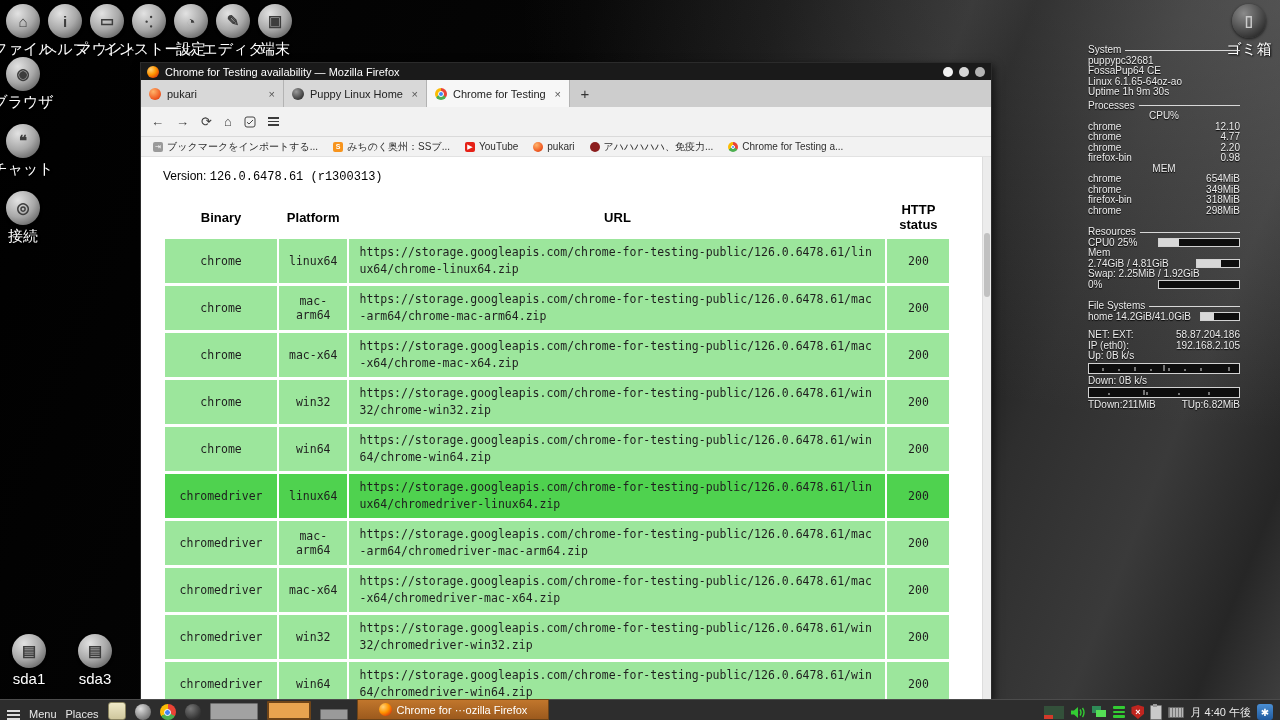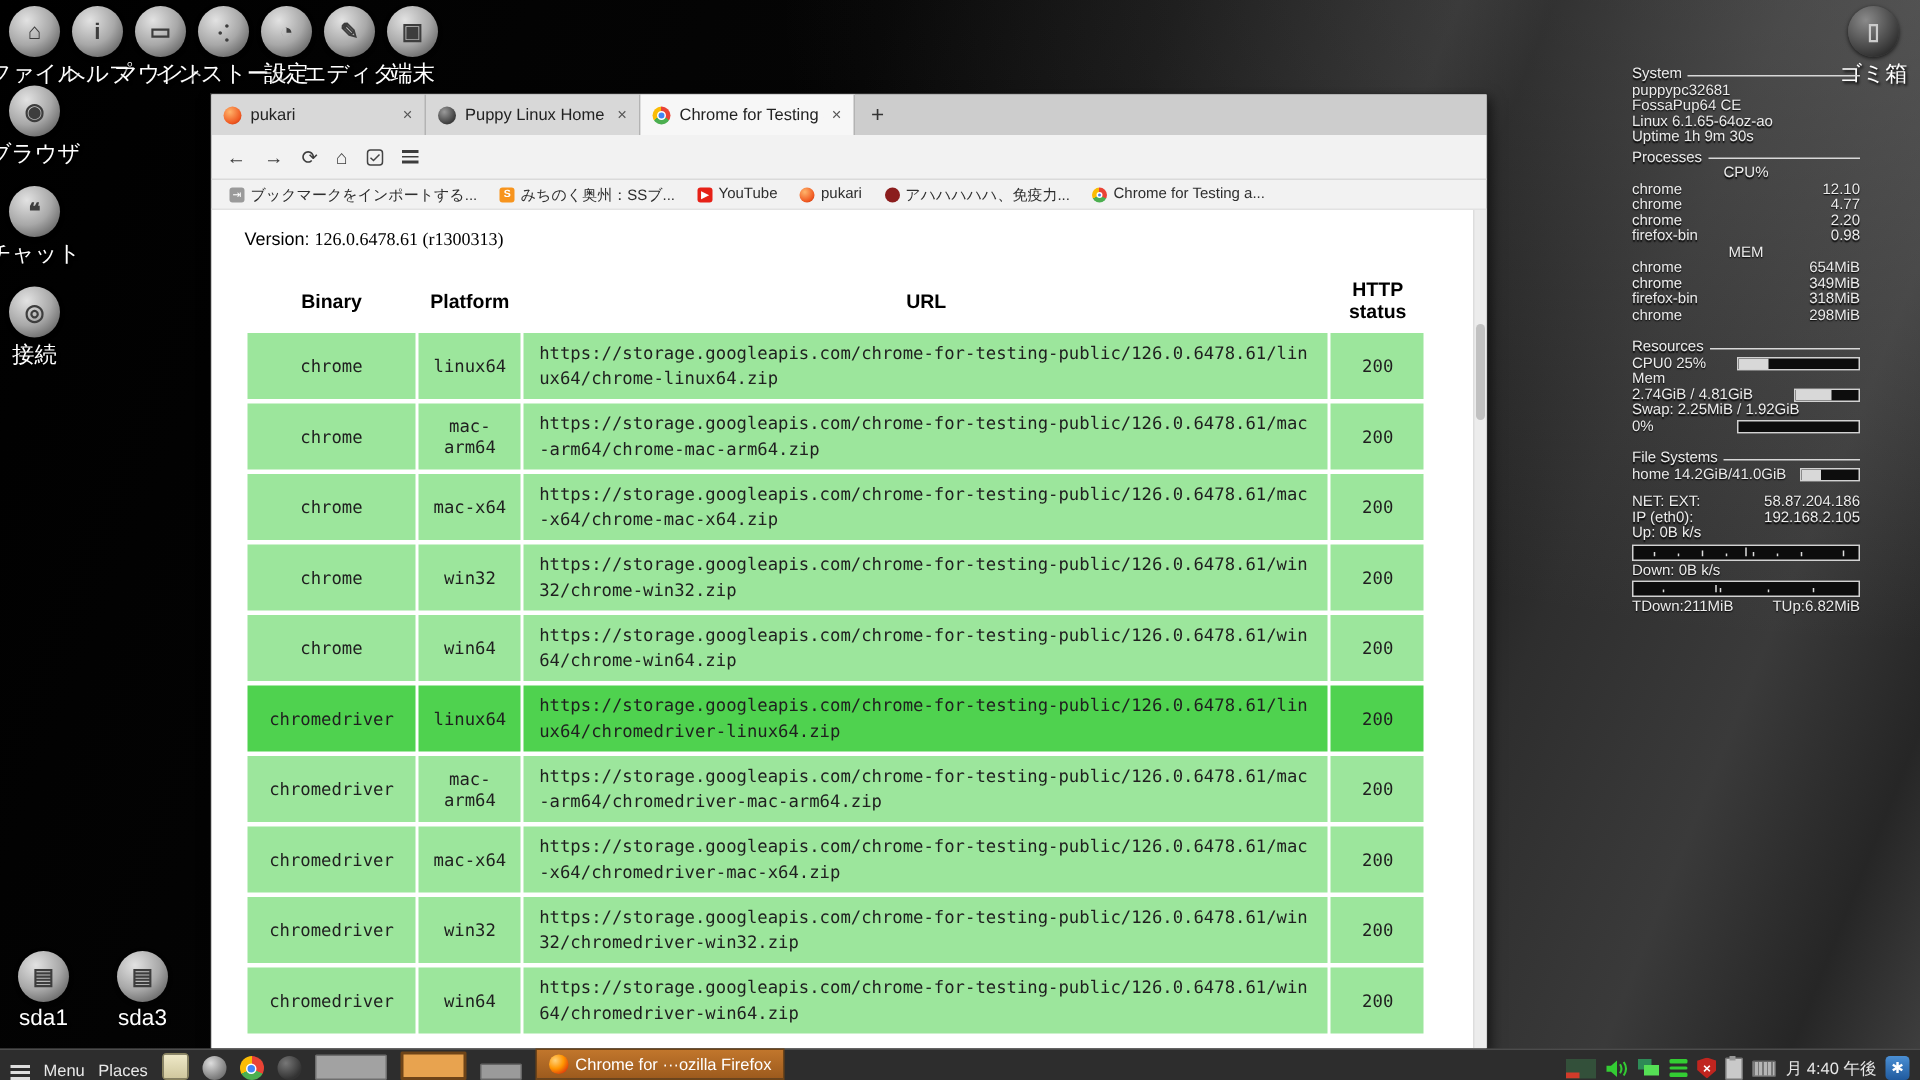--- a/index.html
+++ b/index.html
@@ -65,21 +65,21 @@
   .bm-ic{width:10px;height:10px;border-radius:2px;flex:0 0 auto;display:flex;align-items:center;justify-content:center;font-size:7px;color:#fff}
   .bm-ic.import-bookmarks-icon{background:#9a9a9a}
   .bm-ic.seesaa-icon{background:#f7941d;font-weight:bold}
   .bm-ic.youtube-icon{background:#e62117}
   .bm-ic.pukari-icon{background:radial-gradient(circle at 35% 30%,#ffb46b,#f05a22 65%,#b02a0a);border-radius:50%}
   .bm-ic.ahahaha-icon{background:#8b1d1d;border-radius:50%}
   .bm-ic.chrome-icon{background:conic-gradient(#ea4335 0 120deg,#4caf50 120deg 240deg,#fbbc05 240deg 360deg);border-radius:50%;position:relative}
   .bm-ic.chrome-icon::after{content:"";position:absolute;left:50%;top:50%;width:4px;height:4px;margin:-2px 0 0 -2px;border-radius:50%;background:#4285f4;border:1px solid #fff;box-sizing:border-box}
   .content{flex:1;background:#fff;position:relative;overflow:hidden;padding:12px 28px 0 22px}
   .version{font-size:12px;color:#000}
-  .mono{font-family:Liberation Serif, serif}
+  .mono{font-family:Liberation Mono, monospace}
   table.cft{border-collapse:separate;border-spacing:2px 3px;margin-top:11px;table-layout:fixed}
   table.cft th{font-size:13px;font-weight:bold;color:#000;padding:4px 2px;text-align:center;vertical-align:middle}
   table.cft td{background:var(--row-green,#9ce69c);font-family:"DejaVu Sans Mono","Liberation Mono",monospace;font-size:11.5px;color:#1f1f1f;padding:4px 10px;vertical-align:middle;height:36px;box-sizing:content-box}
   table.cft tr.hl td{background:var(--row-green-dark,#4fd24f)}
   .w-binary{width:108px}.w-platform{width:55px}.w-url{width:532px}.w-status{width:58px}
   td.c-binary,td.c-platform,td.c-status{text-align:center}
   td.c-url{word-break:break-all;line-height:17px}
   .scrollbar{position:absolute;right:0;top:0;bottom:0;width:8px;background:#ececec;border-left:1px solid #ddd}
   .scroll-thumb{position:absolute;left:1px;right:1px;top:76px;height:64px;background:#c1c1c1;border-radius:4px}
   
@@ -89,21 +89,21 @@
   .launcher{width:16px;height:16px;border-radius:3px}
   .l-files{background:linear-gradient(#efe9c8,#cfc79d);border:1px solid #8a8460}
   .l-globe{border-radius:50%;background:radial-gradient(circle at 35% 30%,#ddd,#888 60%,#555)}
   .l-chrome{border-radius:50%;background:conic-gradient(#ea4335 0 120deg,#4caf50 120deg 240deg,#fbbc05 240deg 360deg);position:relative}
   .l-chrome::after{content:"";position:absolute;left:50%;top:50%;width:7px;height:7px;margin:-3.5px 0 0 -3.5px;border-radius:50%;background:#4285f4;border:1px solid #fff;box-sizing:border-box}
   .l-term{border-radius:50%;background:radial-gradient(circle at 35% 30%,#777,#333 70%)}
   .winbtn{height:15px;border-radius:1px}
   .winbtn.gray{width:46px;background:#a2a2a2;border:1px solid #6e6e6e}
   .winbtn.orange{width:40px;background:#e8a34f;border:2px solid #6e4418}
   .minirect{width:26px;height:9px;background:#9a9a9a;border:1px solid #666;border-radius:1px}
-  .taskbtn{height:19px;display:flex;align-items:center;gap:5px;padding:0 8px;background:linear-gradient(#c1762c,#9c5a1d);border:1px solid #6e4418;color:#fff;white-space:nowrap}
+  .taskbtn{height:19px;display:flex;align-items:center;gap:5px;padding:0 21px;background:linear-gradient(#c1762c,#9c5a1d);border:1px solid #6e4418;color:#fff;white-space:nowrap}
   .taskbtn .ffball{width:13px;height:13px}
   .tray{margin-left:auto;display:flex;align-items:center;gap:6px}
   .netmini{width:20px;height:13px;background:#33503a;position:relative;overflow:hidden}
   .netmini::after{content:"";position:absolute;left:0;bottom:0;width:9px;height:4px;background:#d23b2a}
   .pager{position:relative;width:15px;height:12px}
   .pager i{position:absolute;display:block}
   .pager .p1{left:0;top:0;width:9px;height:7px;background:#2e8b57}
   .pager .p2{left:4px;top:4px;width:10px;height:7px;background:#55e055}
   .bars3{display:flex;flex-direction:column;gap:2px}
   .bars3 span{width:12px;height:2.5px;background:#33cc33;display:block;border-radius:1px}
@@ -347,20 +347,29 @@
     </g>
       </svg>
   </div>
   <div class="sm-row">
     <span>TDown:211MiB</span>
     <span>TUp:6.82MiB</span>
   </div>
 </div>
 
 <div class="window">
+  <div class="titlebar">
+    <span class="ffball"></span>
+    <span>Chrome for Testing availability — Mozilla Firefox</span>
+    <span class="dots">
+      <span class="dot" style="background:#f2f2f2"></span>
+      <span class="dot" style="background:#d6d6d6"></span>
+      <span class="dot" style="background:#b3b3b3"></span>
+    </span>
+  </div>
 
 
   <div class="tabbar">
     <div class="tab">
       <span class="tabicon ic-pukari"></span>
       <span class="t-label">pukari</span>
       <span class="close">×</span>
     </div>
     <div class="tab">
       <span class="tabicon ic-paw"></span>

